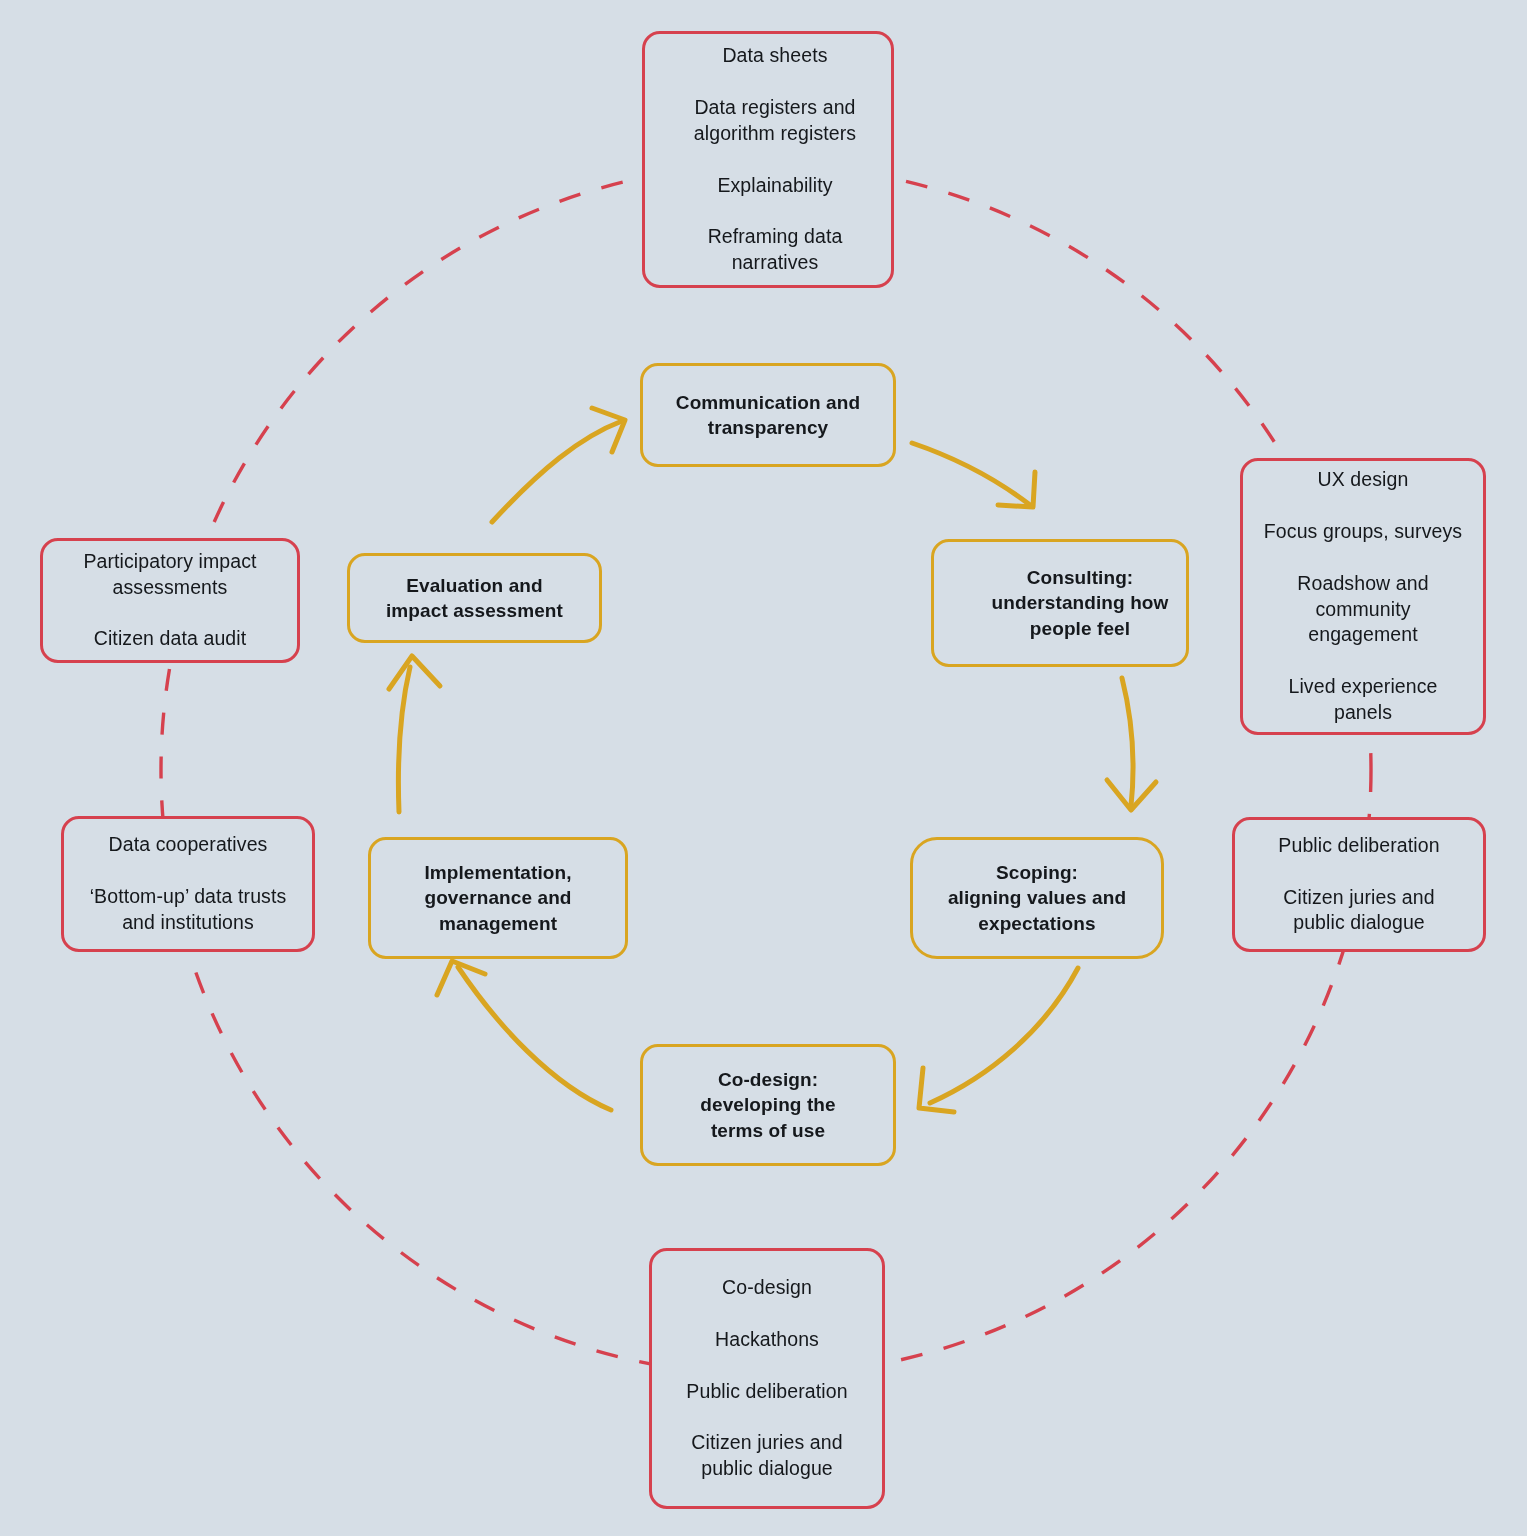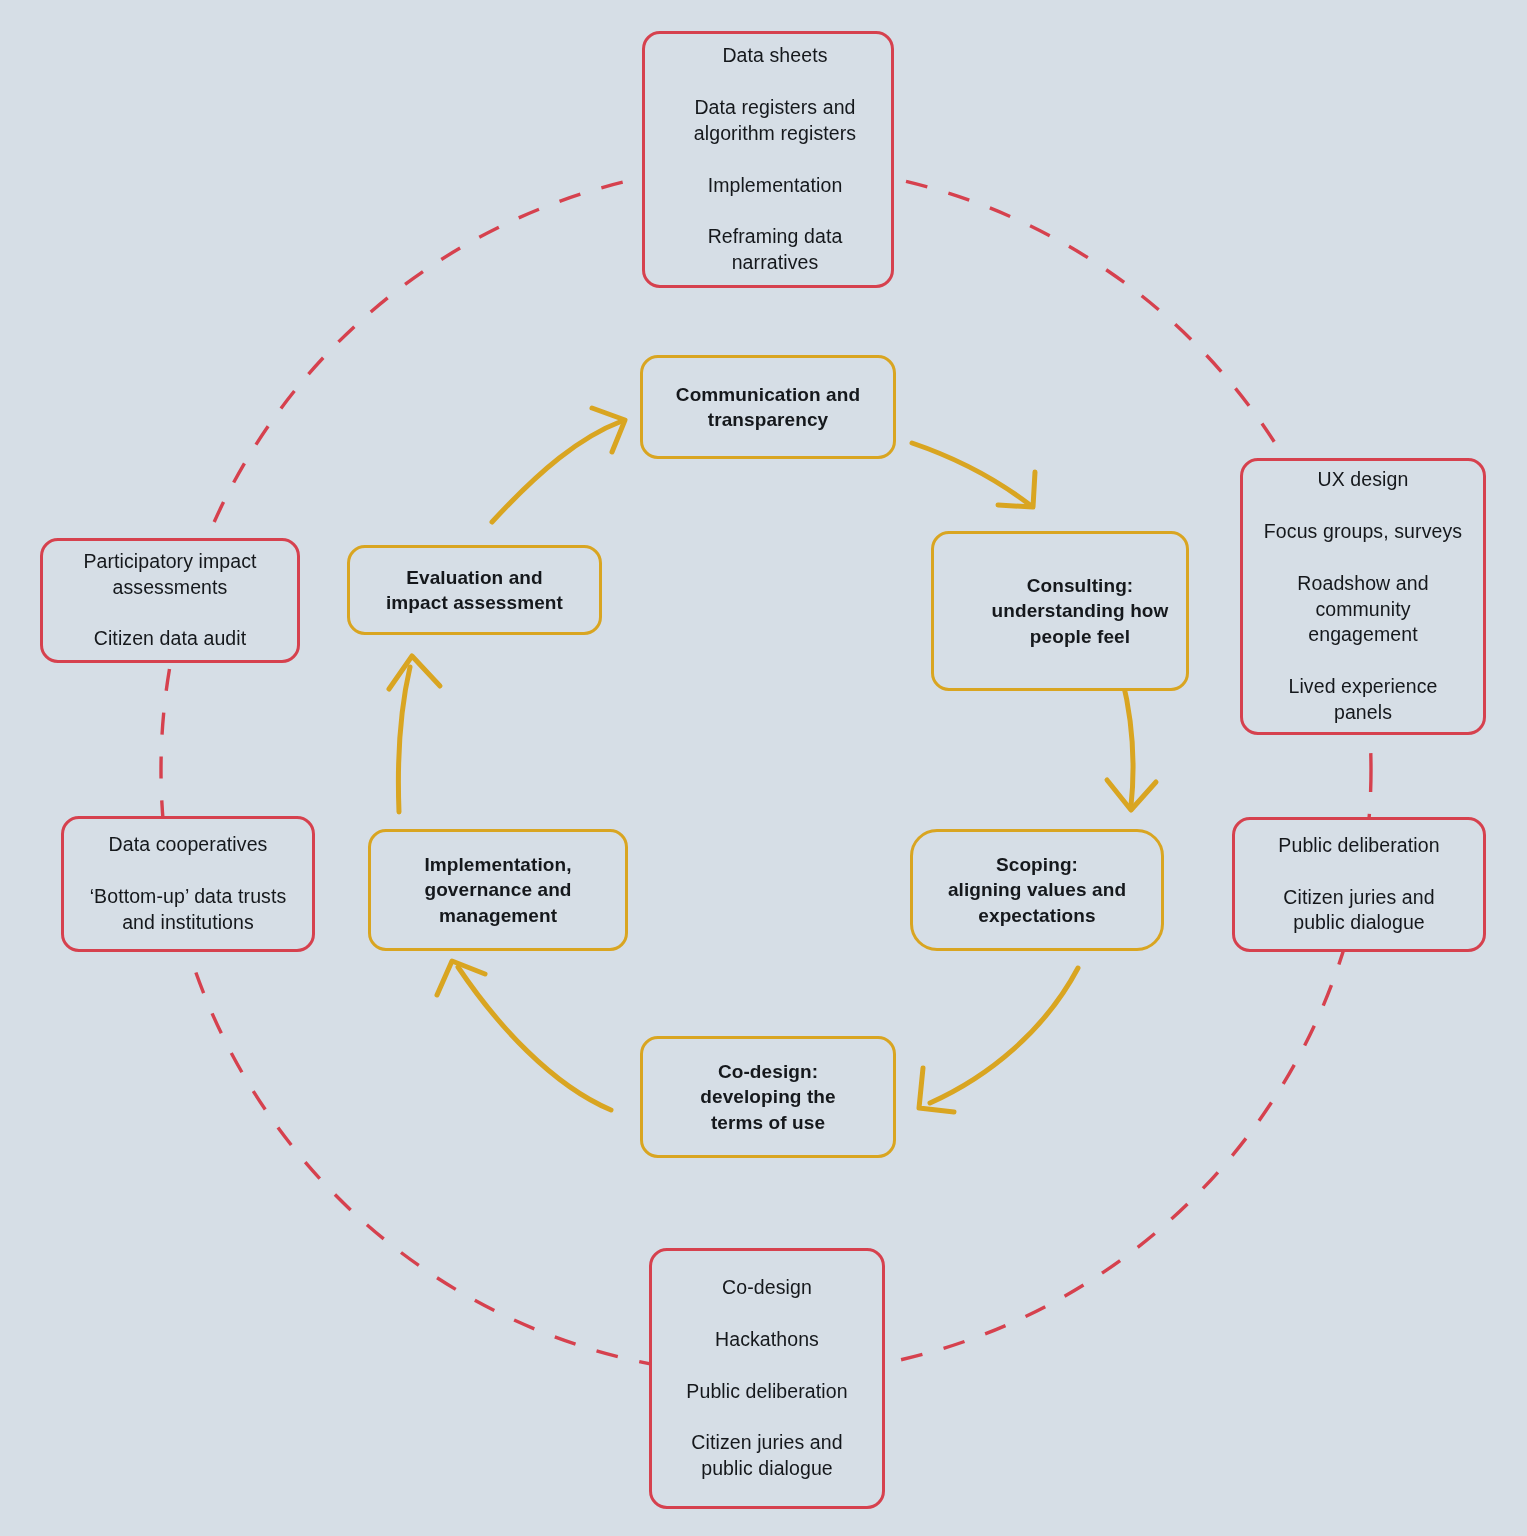--- a/index.html
+++ b/index.html
@@ -34,20 +34,21 @@
     justify-content:center;
     text-align:center;
     color:#15181c;
     z-index:3;
   }
   .box.red{
     border:3.5px solid #d6414e;
   }
   .box.yellow{
     border:3.5px solid #d9a521;
+    margin-top:8px;
   }
   .box .line{
     font-size:19.5px;
     line-height:1.33;
     letter-spacing:0.1px;
     padding:0 14px;
   }
   .box.red .line{
     font-weight:400;
     margin:13px 0;
@@ -58,21 +59,21 @@
     margin:0;
   }
   .box.yellow .stack{
     display:flex;
     flex-direction:column;
     align-items:center;
   }
 
   
   #box-communication{ left:640px;  top:355px;  width:256px; height:104px; }
-  #box-consulting   { left:931px;  top:531px;  width:258px; height:160px;padding-left:40px; }
+  #box-consulting   { left:931px;  top:531px;  width:258px; height:128px;padding-left:40px; }
   #box-scoping      { left:910px;  top:829px;  width:254px; height:122px;border-radius:27px; }
   #box-codesign     { left:640px;  top:1036px; width:256px; height:122px;justify-content:center; }
   #box-implementation{left:368px;  top:829px;  width:260px; height:122px; }
   #box-evaluation   { left:347px;  top:545px;  width:255px; height:90px;  }
 
   
   #box-transparency-methods{ left:642px;  top:31px;   width:252px; height:257px;padding-left:14px; }
   #box-ux-methods         { left:1240px; top:458px;  width:246px; height:277px; }
   #box-deliberation-right { left:1232px; top:817px;  width:254px; height:135px; }
   #box-codesign-methods   { left:649px;  top:1248px; width:236px; height:261px; }
@@ -119,21 +120,21 @@
         <path d="M399,812 C397,760 400,710 410,667"></path>
         <path d="M389,689 L412,656 L440,686"></path>
       </g>
     </g>
   </svg>
 
   <div class="box red" id="box-transparency-methods">
     <div class="line">Data sheets</div>
     <div class="line" style="white-space:pre-line">Data registers and
 algorithm registers</div>
-    <div class="line">Implementation</div>
+    <div class="line">Explainability</div>
     <div class="line" style="white-space:pre-line">Reframing data
 narratives</div>
   </div>
 
   <div class="box red" id="box-ux-methods">
     <div class="line">UX design</div>
     <div class="line">Focus groups, surveys</div>
     <div class="line" style="white-space:pre-line">Roadshow and
 community
 engagement</div>

